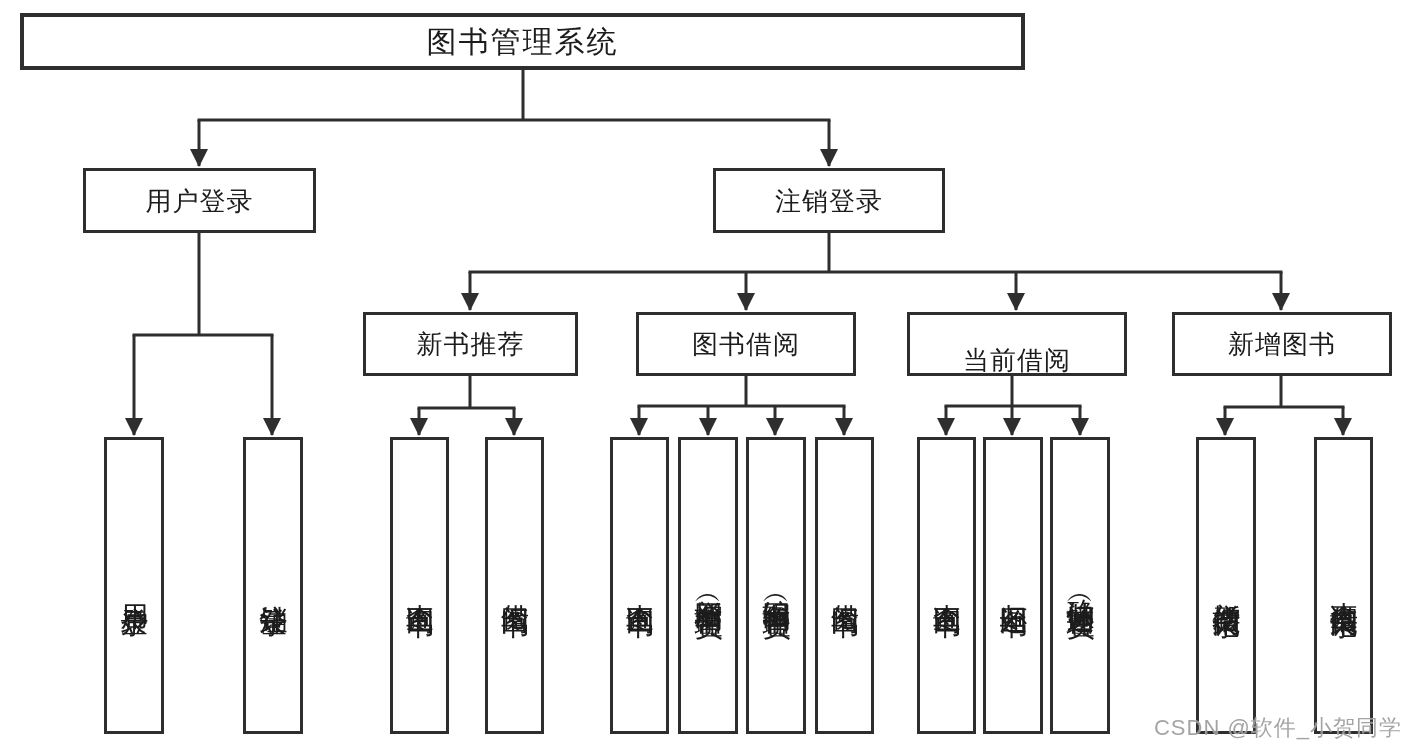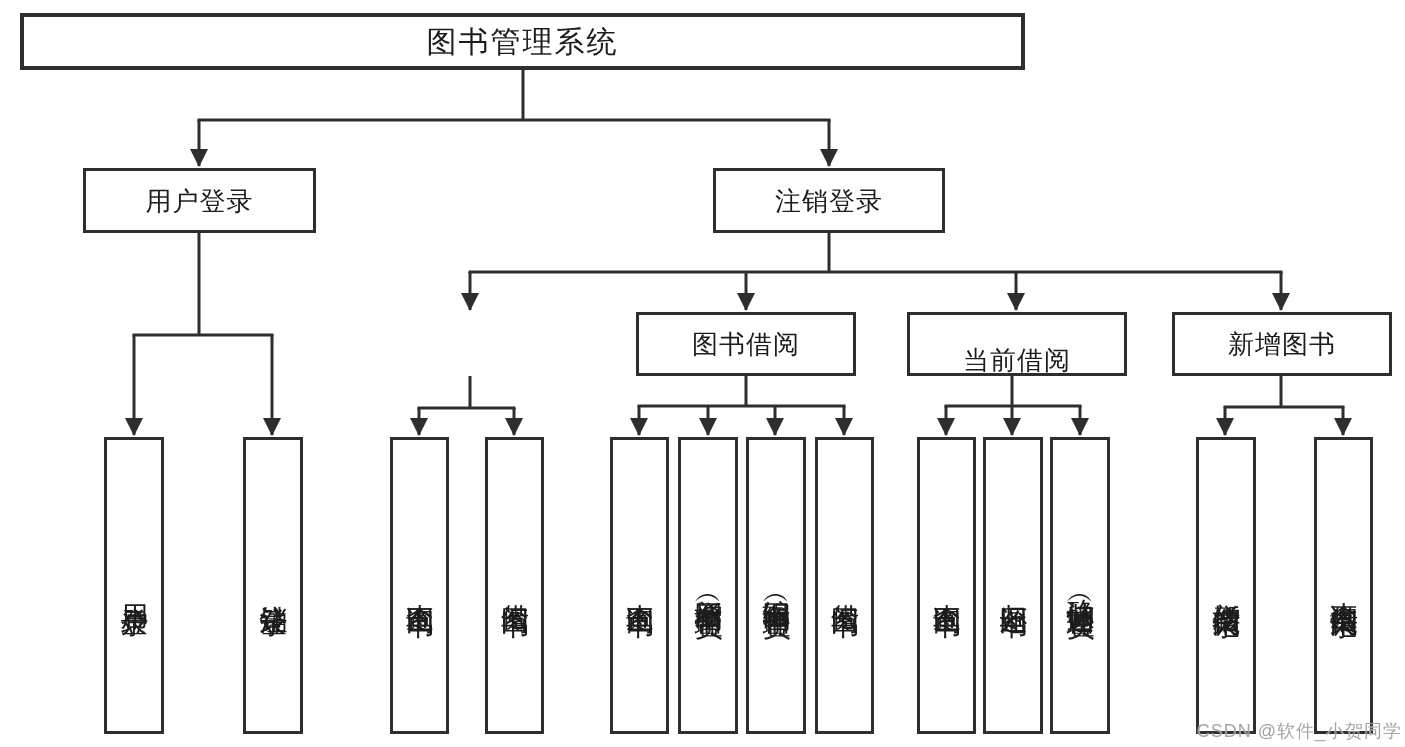--- a/index.html
+++ b/index.html
@@ -35,21 +35,21 @@
     text-orientation:mixed;
     font-size:28px;
     letter-spacing:2px;
     line-height:1;
     white-space:nowrap;
   }
   #watermark{
     position:absolute;
     right:3px;
     bottom:4px;
-    font-size:18px;
+    font-size:22px;
     letter-spacing:1px;
     color:#9b9b9b;
     opacity:0.9;
     z-index:3;
     white-space:nowrap;
     text-shadow:0 0 1px #ffffff;
   }
 </style>
 </head>
 <body>
@@ -106,20 +106,23 @@
     <span>图书管理系统</span>
   </div>
 
   <div class="node h" style="left:83px;top:168px;width:233px;height:65px;">
     <span>用户登录</span>
   </div>
   <div class="node h" style="left:713px;top:168px;width:232px;height:65px;">
     <span>注销登录</span>
   </div>
 
+  <div class="node h" style="left:363px;top:312px;width:215px;height:64px;">
+    <span>新书推荐</span>
+  </div>
   <div class="node h" style="left:636px;top:312px;width:220px;height:64px;">
     <span>图书借阅</span>
   </div>
   <div class="node h" style="left:907px;top:312px;width:220px;height:64px;align-items:flex-end;">
     <span>当前借阅</span>
   </div>
   <div class="node h" style="left:1172px;top:312px;width:220px;height:64px;">
     <span>新增图书</span>
   </div>
 

